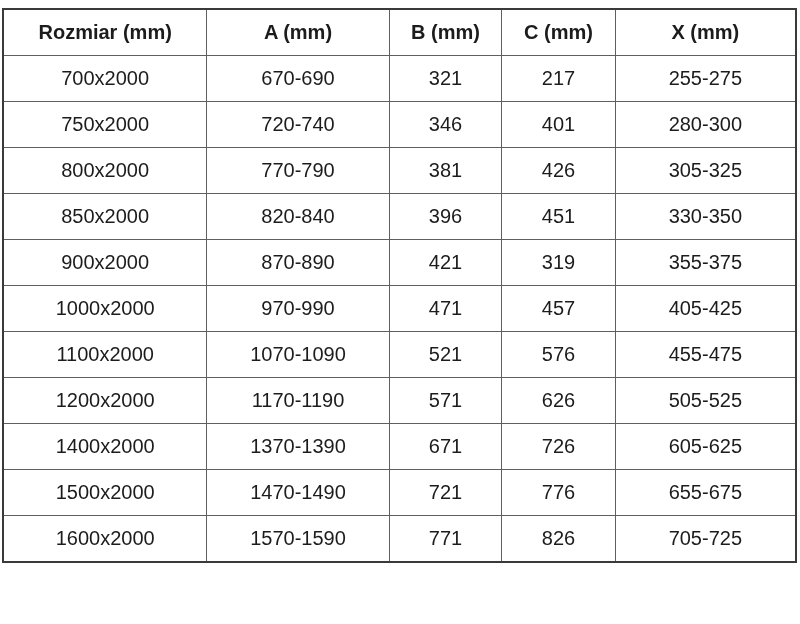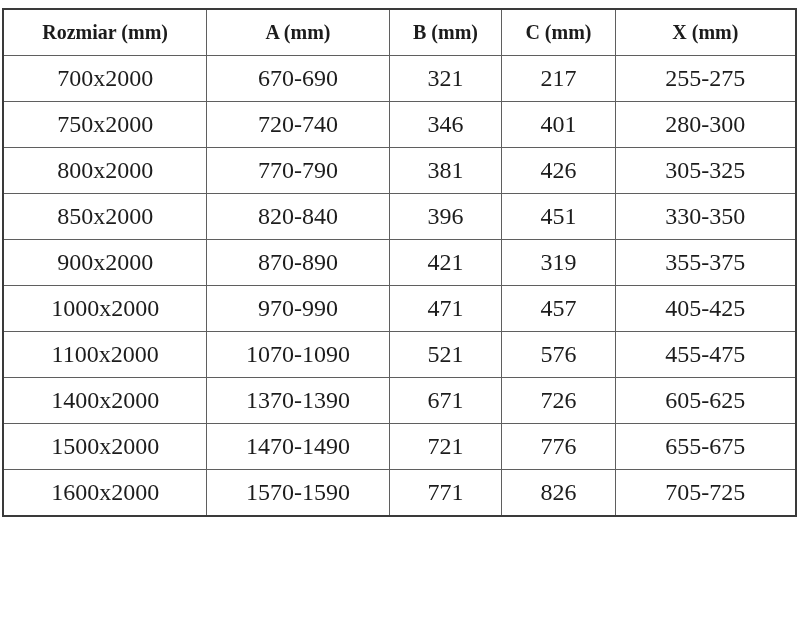--- a/index.html
+++ b/index.html
@@ -9,21 +9,20 @@
     width: 800px;
     height: 624px;
     overflow: hidden;
     font-family: "Liberation Sans", sans-serif;
   }
   .page {
     position: relative;
     width: 800px;
     height: 551px;
     background: #ffffff;
-    font-family: Liberation Serif, serif;
   }
   table.size-table {
     position: absolute;
     left: 2px;
     top: 8px;
     width: 795px;
     border-collapse: collapse;
     table-layout: fixed;
     border: 2px solid #3a3a3a;
   }
@@ -37,21 +36,21 @@
     white-space: nowrap;
     overflow: hidden;
   }
   table.size-table th {
     height: 45px;
     font-size: 20px;
     font-weight: bold;
   }
   table.size-table td {
     height: 45px;
-    font-size: 24px;
+    font-size: 20px;
     font-weight: normal;
   }
   col.c-rozmiar { width: 25.7%; }
   col.c-a       { width: 23.0%; }
   col.c-b       { width: 14.2%; }
   col.c-c       { width: 14.3%; }
   col.c-x       { width: 22.8%; }
 </style>
 </head>
 <body>
@@ -118,20 +117,27 @@
           <td>405-425</td>
         </tr>
         <tr>
           <td>1100x2000</td>
           <td>1070-1090</td>
           <td>521</td>
           <td>576</td>
           <td>455-475</td>
         </tr>
         <tr>
+          <td>1200x2000</td>
+          <td>1170-1190</td>
+          <td>571</td>
+          <td>626</td>
+          <td>505-525</td>
+        </tr>
+        <tr>
           <td>1400x2000</td>
           <td>1370-1390</td>
           <td>671</td>
           <td>726</td>
           <td>605-625</td>
         </tr>
         <tr>
           <td>1500x2000</td>
           <td>1470-1490</td>
           <td>721</td>

